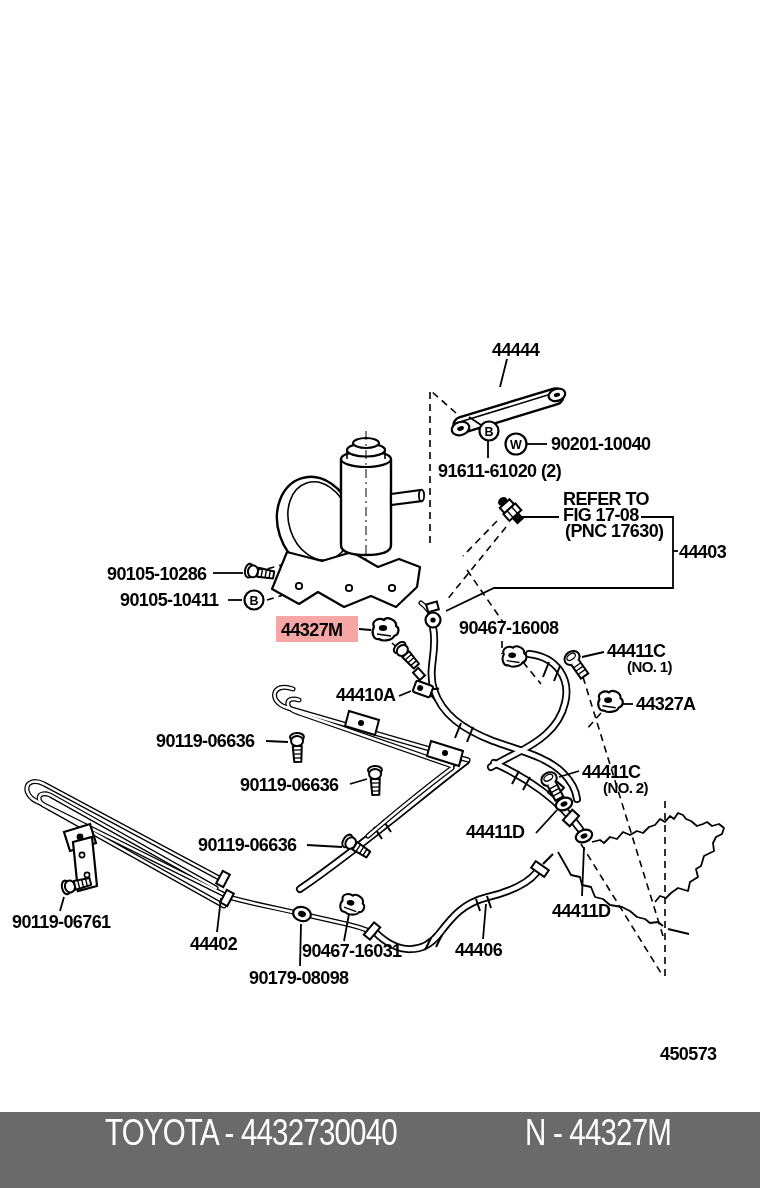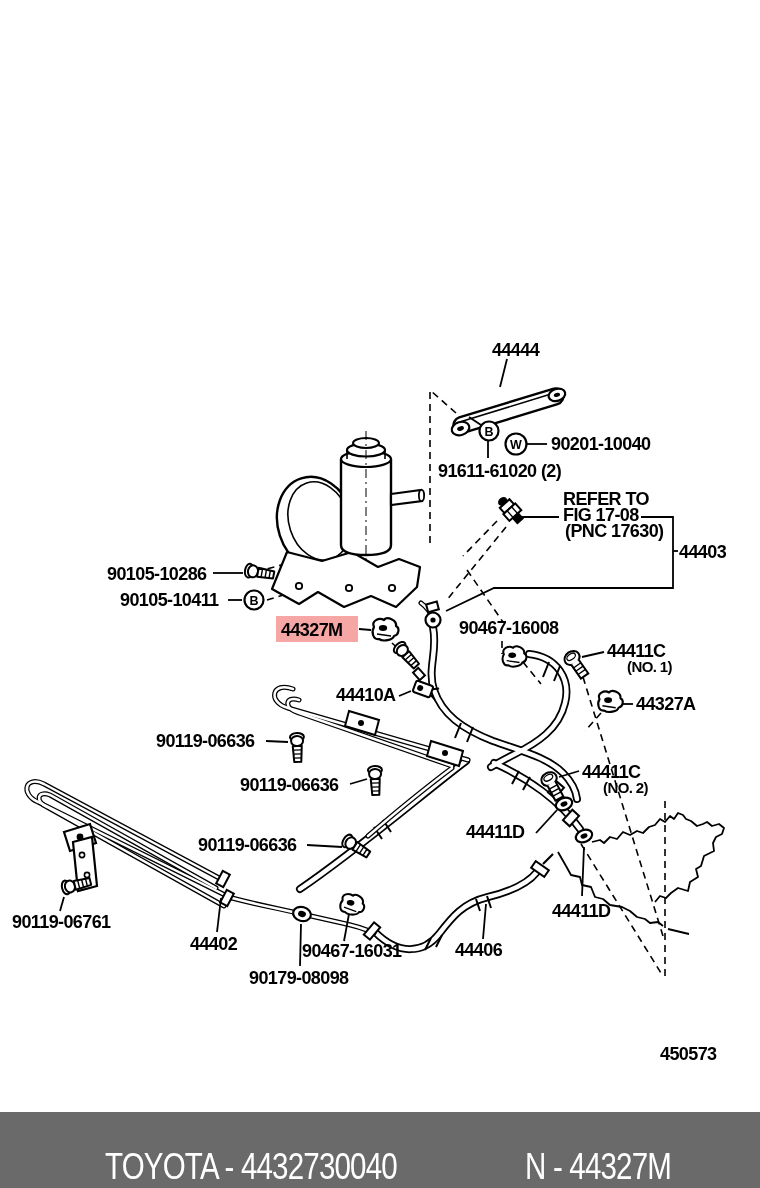--- a/index.html
+++ b/index.html
@@ -6,21 +6,21 @@
   .page{position:relative;width:760px;height:1188px;background:#fff;overflow:hidden;
         font-family:"Liberation Sans",sans-serif;}
   svg{position:absolute;left:0;top:0;}
   .lbl{font-family:"Liberation Sans",sans-serif;font-weight:bold;font-size:18px;
        fill:#000;letter-spacing:-0.6px;}
   .lbl-sm{font-size:15px;}
   .circ{font-family:"Liberation Sans",sans-serif;font-weight:bold;font-size:12.5px;
         fill:#000;text-anchor:middle;}
   .fig{font-size:18px;}
   .footer{position:absolute;left:0;top:1112px;width:760px;height:76px;background:#6a6a6a;
-          display:flex;align-items:flex-end;justify-content:center;gap:80px;}
+          display:flex;align-items:flex-start;justify-content:center;gap:80px;}
   .footer span{color:#fff;font-size:36px;font-weight:normal;letter-spacing:-1px;
                display:inline-block;transform:scaleX(.82);}
 </style>
 </head>
 <body>
 
 <div class="page">
 
 <svg width="760" height="1188" viewBox="0 0 760 1188">
   <defs>

